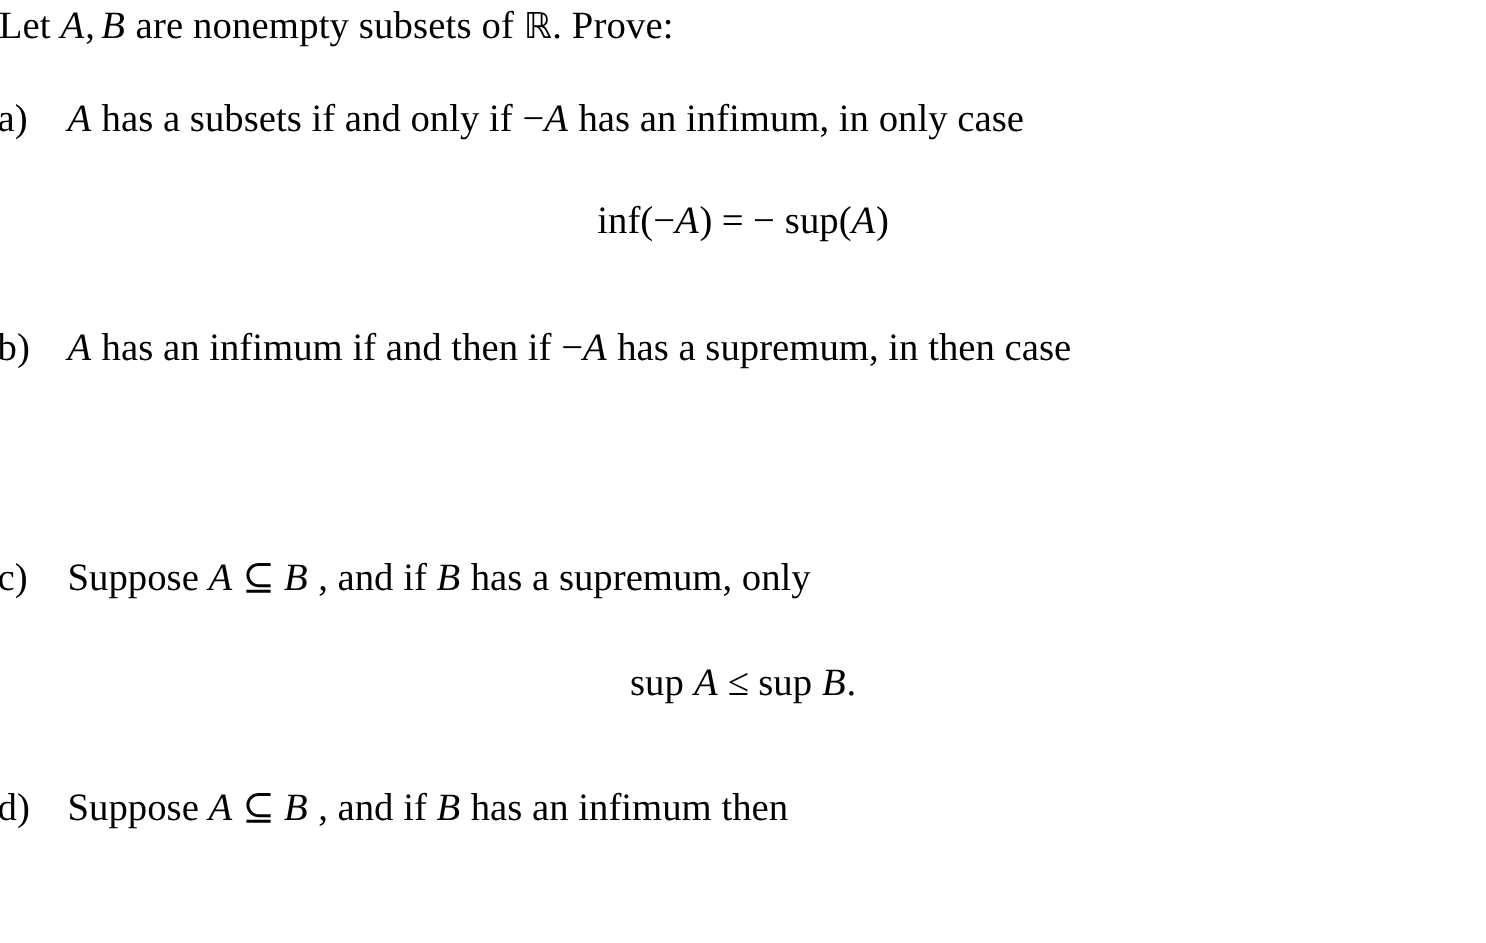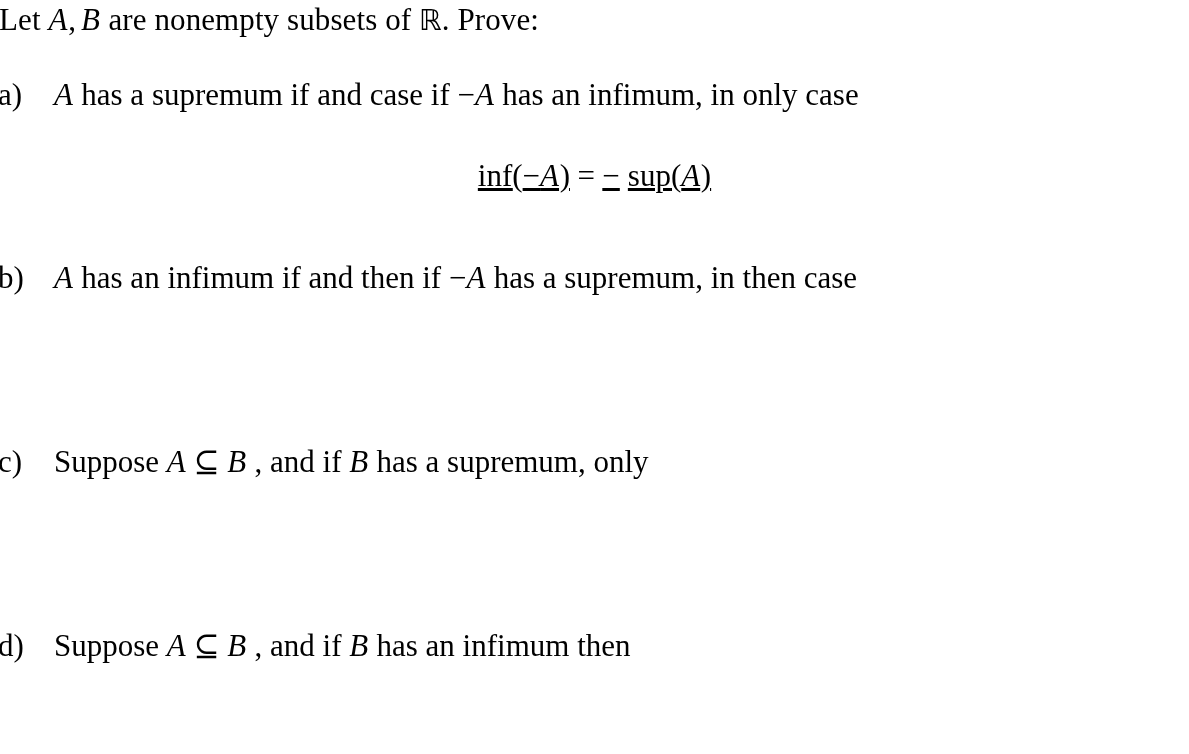--- a/index.html
+++ b/index.html
@@ -91,38 +91,41 @@
 <body>
 
 <div class="page">
 
   <div class="prose" style="left:-1px; top:4px;">
     <span>Let </span><span class="mi">A</span><span>,</span><span class="thin"></span><span class="mi">B</span><span> are nonempty subsets of </span><span class="bbR">ℝ</span><span>. Prove:</span>
   </div>
 
   <div class="item" style="top:79px;">
     <span class="item-label">a)</span>
-    <span class="item-body"><span class="mi">A</span><span> has a supremum if and case if </span><span class="mo">−</span><span class="mi">A</span><span> has an infimum, in only case</span></span>
+    <span class="item-body"><span class="mi">A</span><span> has a subsets if and only if </span><span class="mo">−</span><span class="mi">A</span><span> has an infimum, in only case</span></span>
   </div>
 
-  <div class="display-eq" style="top:160px;text-decoration:underline;">
+  <div class="display-eq" style="top:160px;">
     <span class="mop">inf</span><span class="mo">(</span><span class="mo">−</span><span class="mi">A</span><span class="mo">)</span><span class="rel">=</span><span class="mo">−</span><span class="med"></span><span class="mop">sup</span><span class="mo">(</span><span class="mi">A</span><span class="mo">)</span>
   </div>
 
   <div class="item" style="top:262px;">
     <span class="item-label">b)</span>
     <span class="item-body"><span class="mi">A</span><span> has an infimum if and then if </span><span class="mo">−</span><span class="mi">A</span><span> has a supremum, in then case</span></span>
   </div>
 
 
   <div class="item" style="top:446px;">
     <span class="item-label">c)</span>
     <span class="item-body"><span>Suppose </span><span class="mi">A</span><span class="rel">⊆</span><span class="mi">B</span><span> , and if </span><span class="mi">B</span><span> has a supremum, only</span></span>
   </div>
 
+  <div class="display-eq" style="top:530px;">
+    <span class="mop">sup</span><span class="med"></span><span class="mi">A</span><span class="rel">≤</span><span class="mop">sup</span><span class="med"></span><span class="mi">B</span><span class="mo">.</span>
+  </div>
 
   <div class="item" style="top:630px;">
     <span class="item-label">d)</span>
     <span class="item-body"><span>Suppose </span><span class="mi">A</span><span class="rel">⊆</span><span class="mi">B</span><span> , and if </span><span class="mi">B</span><span> has an infimum then</span></span>
   </div>
 
 
 </div>
 
 </body></html>

